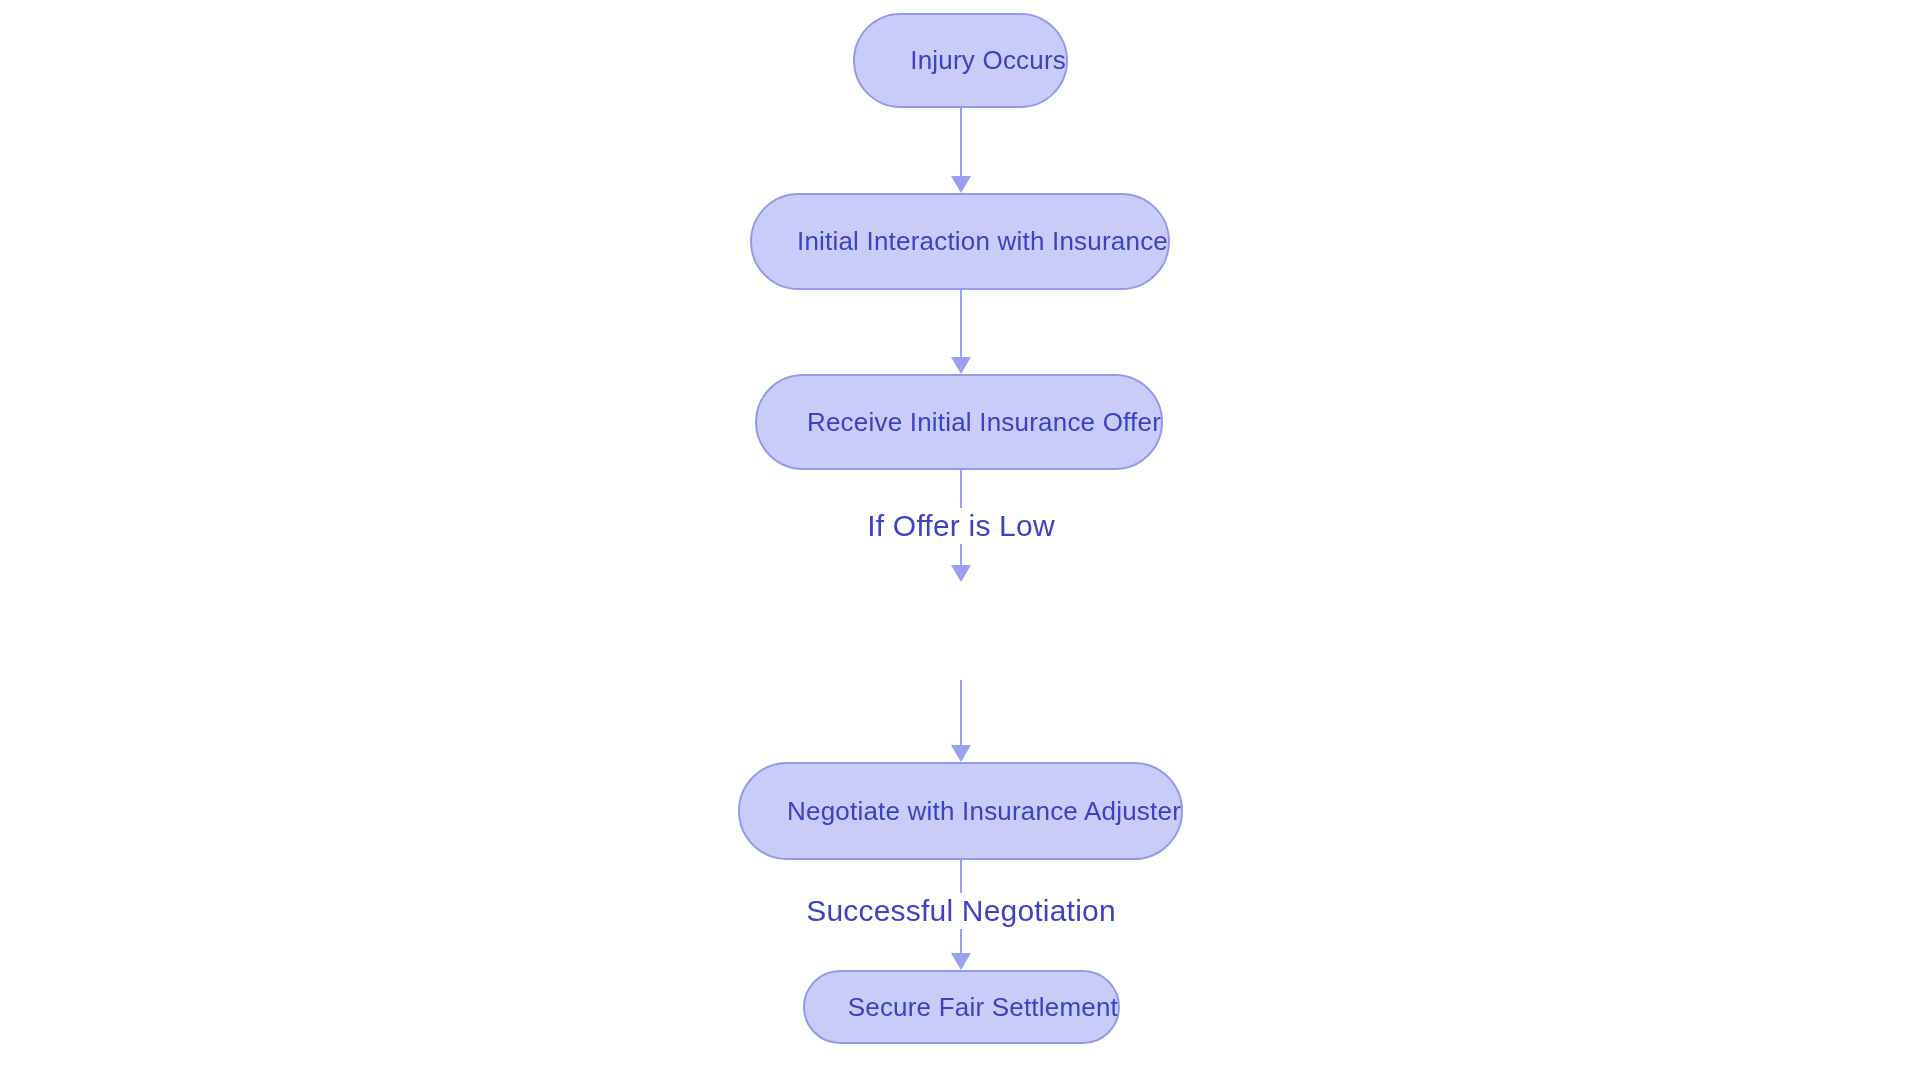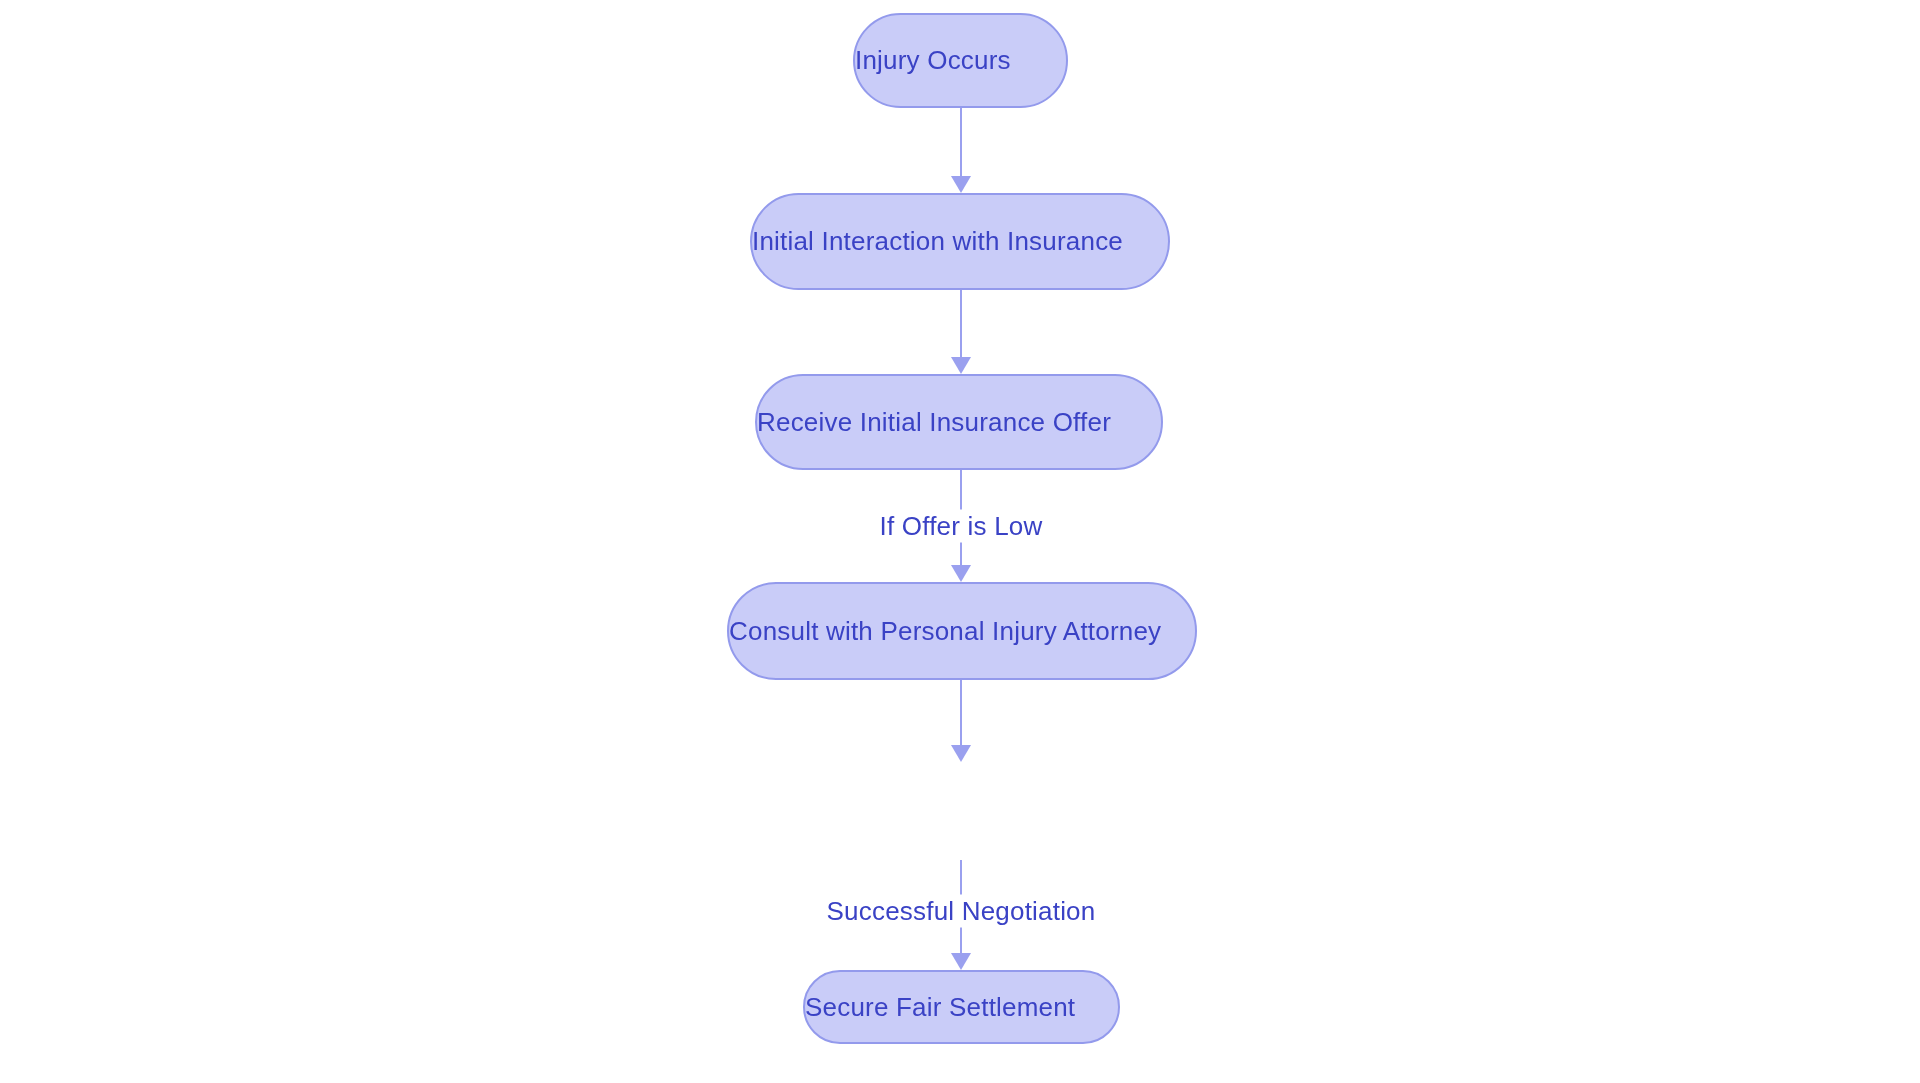--- a/index.html
+++ b/index.html
@@ -19,21 +19,21 @@
     overflow:hidden;
   }
   .node{
     position:absolute;
     box-sizing:border-box;
     background:var(--node-fill);
     border:2px solid var(--node-border);
     border-radius:49px;
     display:flex;
     align-items:center;
-    justify-content:flex-start;
+    justify-content:flex-end;
     color:var(--text);
     font-size:26px;
     letter-spacing:0.2px;
     white-space:nowrap;
   }
   .n1{left:853px;top:13px;width:215px;height:95px;}
   .n2{left:750px;top:193px;width:420px;height:97px;}
   .n3{left:755px;top:374px;width:408px;height:96px;}
   .n4{left:727px;top:582px;width:470px;height:98px;}
   .n5{left:738px;top:762px;width:445px;height:98px;}
@@ -62,21 +62,21 @@
   .e2{top:290px;} .e2 .line{height:67px;}
   .e3{top:470px;} .e3 .line{height:95px;}
   .e4{top:680px;} .e4 .line{height:65px;}
   .e5{top:860px;} .e5 .line{height:93px;}
 
   .edge-label{
     position:absolute;
     transform:translate(-50%,-50%);
     background:var(--background);
     color:var(--text);
-    font-size:26px;
+    font-size:30px;
     letter-spacing:0.2px;
     white-space:nowrap;
     padding:1px 8px;
   }
   .l1{left:961px;top:526px;}
   .l2{left:961px;top:911px;}
 </style>
 </head>
 <body>
 
@@ -104,29 +104,29 @@
     <span>Receive Initial Insurance Offer</span>
   </div>
 
   <div class="edge e3">
     <div class="line"></div>
     <div class="head"></div>
   </div>
 
   <div class="edge-label l1">If Offer is Low</div>
 
-  <div class="node n4">
-    <span>Consult with Personal Injury Attorney</span>
-  </div>
 
   <div class="edge e4">
     <div class="line"></div>
     <div class="head"></div>
   </div>
 
+  <div class="node n5">
+    <span>Negotiate with Insurance Adjuster</span>
+  </div>
 
   <div class="edge e5">
     <div class="line"></div>
     <div class="head"></div>
   </div>
 
   <div class="edge-label l2">Successful Negotiation</div>
 
   <div class="node n6">
     <span>Secure Fair Settlement</span>

